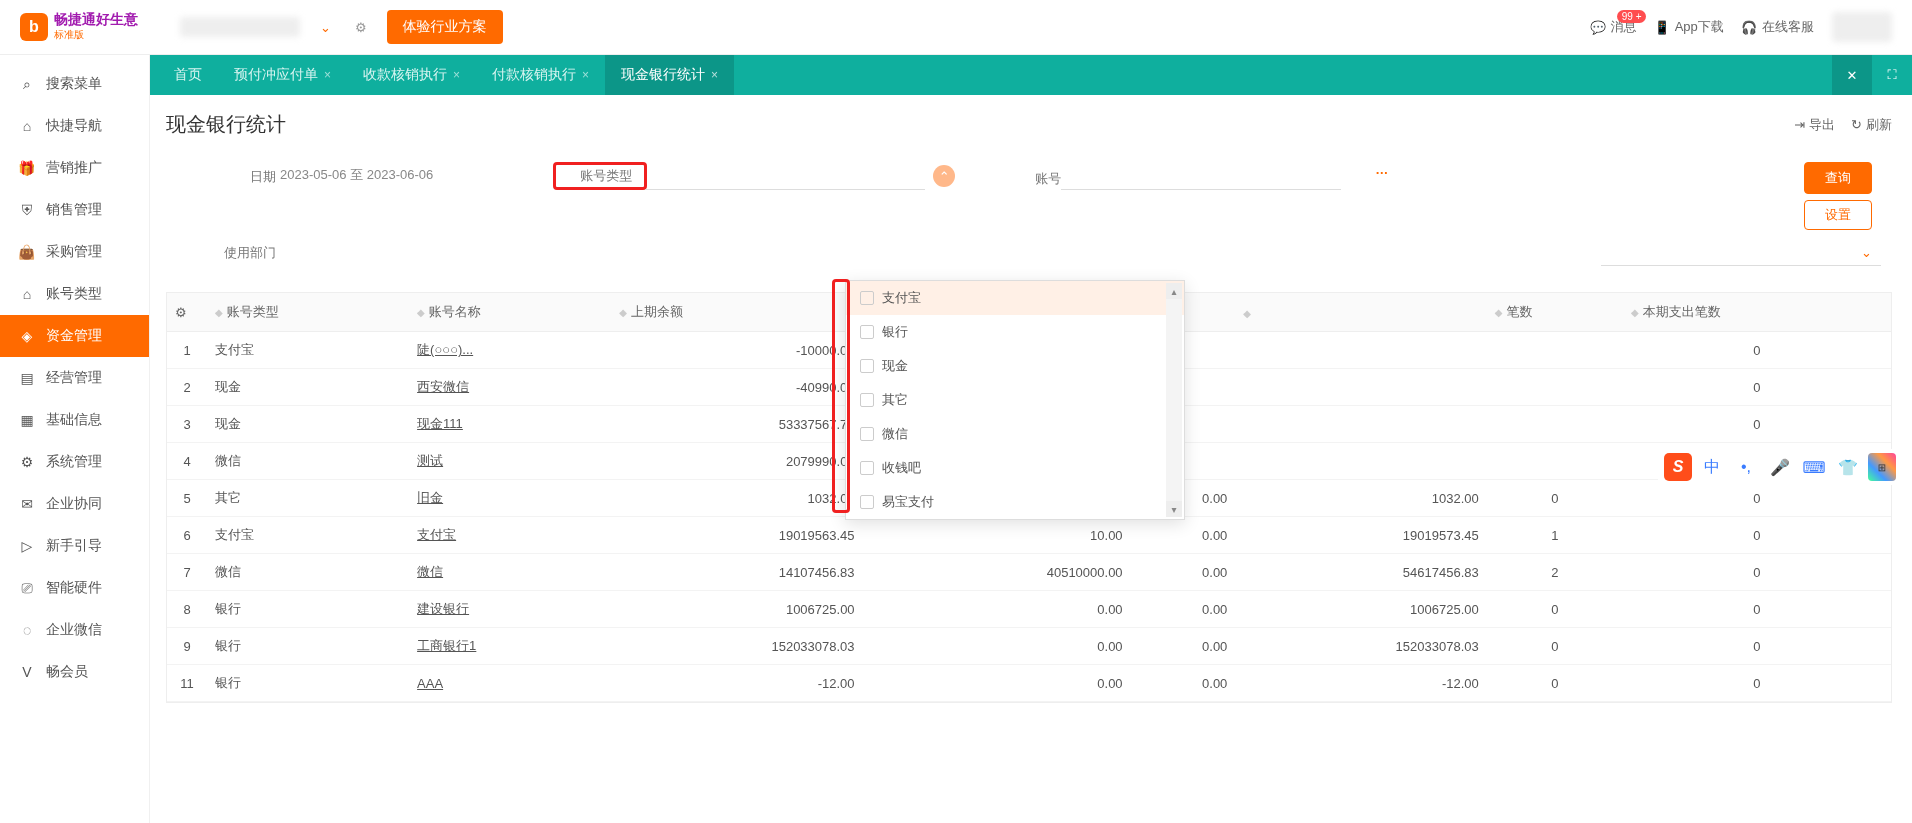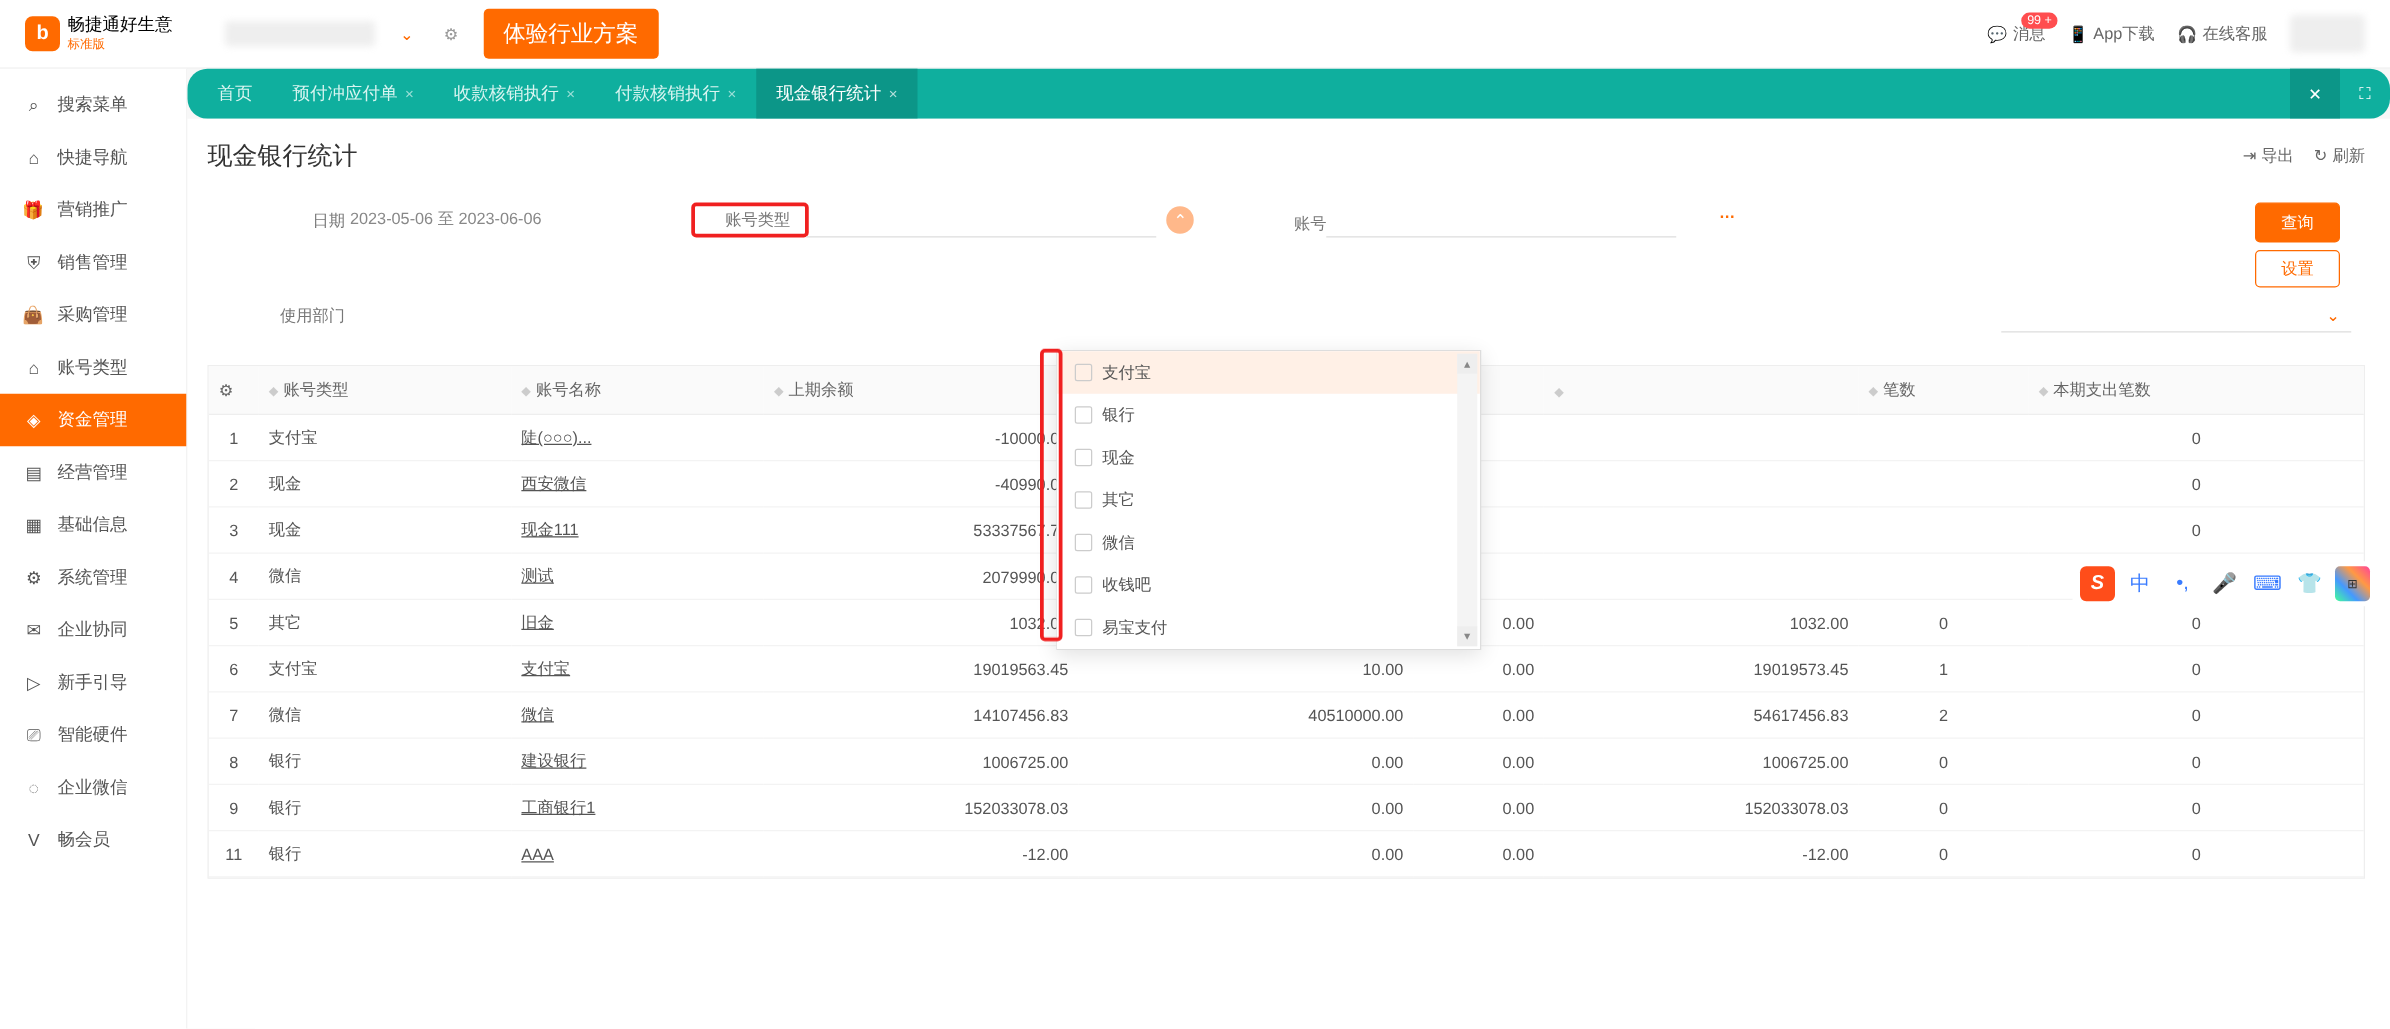--- a/index.html
+++ b/index.html
@@ -2,46 +2,46 @@
 <html><head>
 <meta charset="utf-8">
 <style>
 * { margin: 0; padding: 0; box-sizing: border-box; font-family: "Microsoft YaHei", Arial, sans-serif; }
 body { background: #fff; font-size: 13px; color: #333; overflow: hidden; width: 1912px; height: 823px; position: relative; }
 
 
 .topbar { height: 55px; display: flex; align-items: center; padding: 0 20px; border-bottom: 1px solid #eee; }
 .logo-area { display: flex; align-items: center; width: 140px; }
 .logo-icon { width: 28px; height: 28px; background: #ff6a00; border-radius: 6px; color: #fff; display: flex; align-items: center; justify-content: center; font-weight: bold; font-size: 16px; margin-right: 6px; }
-.logo-text { font-size: 14px; color: #000000; font-weight: 400; line-height: 1.1; }
+.logo-text { font-size: 14px; color: #a21caf; font-weight: 700; line-height: 1.1; }
 .logo-sub { font-size: 10px; color: #ff6a00; }
 .org-area { display: flex; align-items: center; margin-left: 20px; color: #999; }
 .org-name { filter: blur(3px); background: #eee; width: 120px; height: 20px; border-radius: 3px; margin-right: 8px; }
 .chev-down { color: #ff6a00; margin: 0 12px; }
 .gear { color: #999; margin: 0 12px; cursor: pointer; }
-.promo-btn { background: #ff6a00; color: #fff; border: none; padding: 8px 16px; border-radius: 4px; font-size: 18px; cursor: pointer; margin-left: 8px; }
+.promo-btn { background: #ff6a00; color: #fff; border: none; padding: 8px 16px; border-radius: 4px; font-size: 14px; cursor: pointer; margin-left: 8px; }
 .top-right { margin-left: auto; display: flex; align-items: center; gap: 18px; color: #666; }
 .tr-item { display: flex; align-items: center; gap: 4px; cursor: pointer; position: relative; }
 .badge { position: absolute; top: -8px; right: -10px; background: #ff4d4f; color: #fff; font-size: 10px; padding: 1px 5px; border-radius: 8px; }
 .avatar { width: 60px; height: 30px; background: #eee; filter: blur(3px); border-radius: 4px; }
 
 
 .layout { display: flex; height: calc(100% - 55px); }
 
 
 .sidebar { width: 150px; background: #fff; border-right: 1px solid #f0f0f0; padding-top: 8px; }
 .sb-item { display: flex; align-items: center; padding: 12px 18px; color: #555; cursor: pointer; gap: 10px; font-size: 14px; }
 .sb-item.active { background: #ff6a00; color: #fff; }
 .sb-icon { width: 18px; height: 18px; display: inline-flex; align-items: center; justify-content: center; }
 
 
 .main { flex: 1; display: flex; flex-direction: column; background: #f7f7f7; }
 
 
-.tabs { background: #0faf9e; display: flex; align-items: center; height: 40px; padding-left: 8px; position: relative; border-radius: 16px; }
+.tabs { background: #0faf9e; display: flex; align-items: center; height: 40px; padding-left: 8px; position: relative; }
 .tab { padding: 0 16px; height: 40px; display: flex; align-items: center; color: #d9f5f1; cursor: pointer; font-size: 14px; gap: 6px; }
 .tab.active { background: #0c9688; color: #fff; }
 .tab-close { font-size: 12px; opacity: .7; }
 .tabs-right { margin-left: auto; display: flex; align-items: center; }
 .tabs-right .icn { width: 40px; height: 40px; display: flex; align-items: center; justify-content: center; color: #fff; cursor: pointer; }
 .tabs-right .icn:first-child { background: #0c9688; }
 
 
 .content { flex: 1; padding: 16px 20px 20px 16px; background: #fff; margin: 0; position: relative; }
 .page-head { display: flex; align-items: center; margin-bottom: 16px; }

